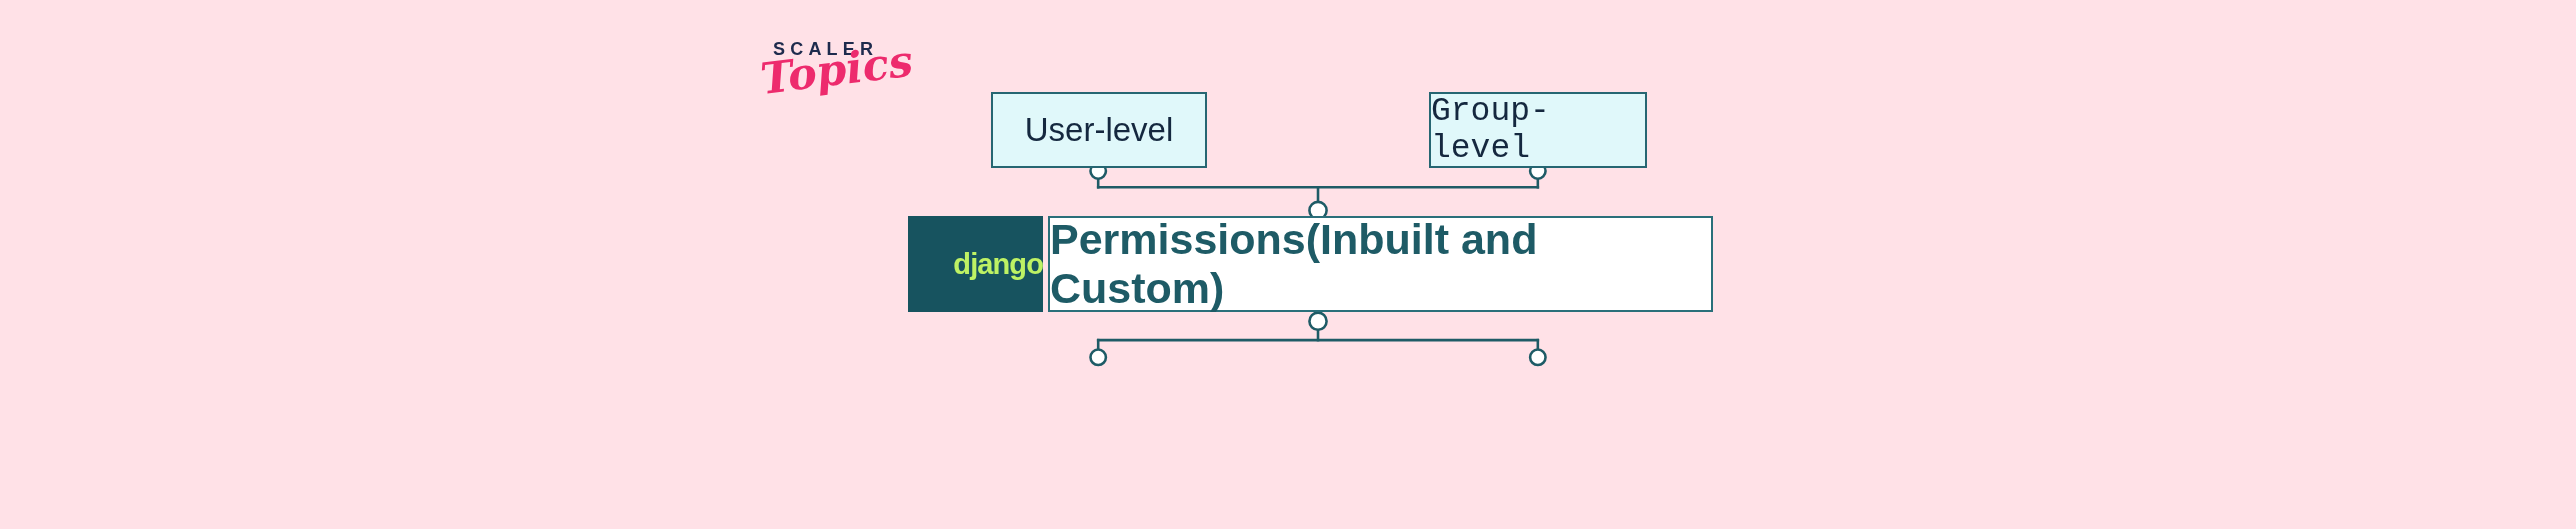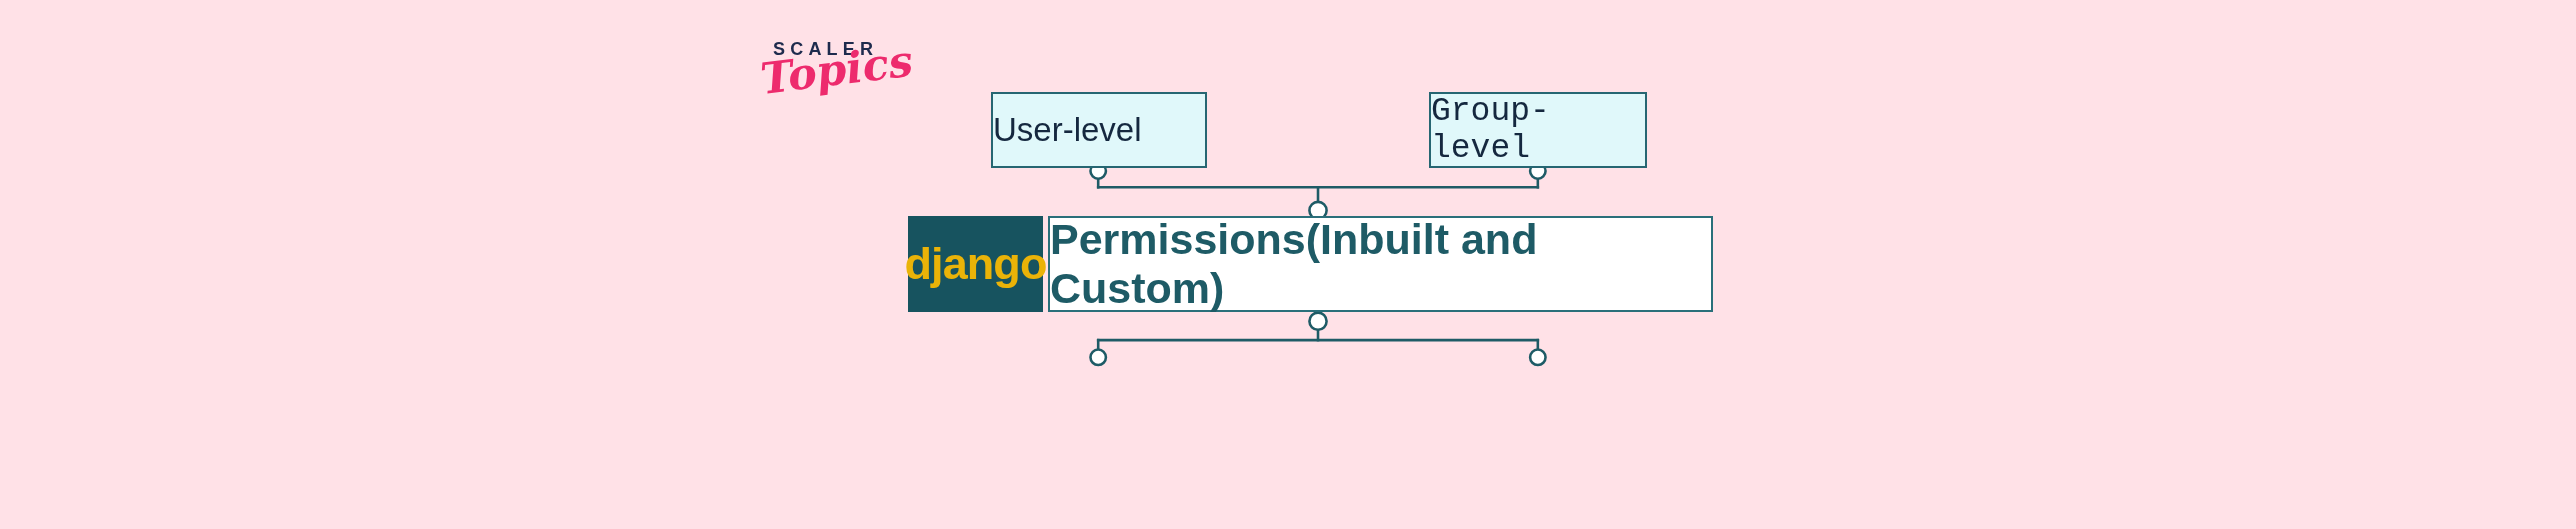--- a/index.html
+++ b/index.html
@@ -55,42 +55,42 @@
   
   .node {
     position: absolute;
     box-sizing: border-box;
     background: #e0f8fa;
     border: 2.6px solid #266672;
     color: #15283f;
     font-size: 33px;
     display: flex;
     align-items: center;
-    justify-content: flex-start;
+    justify-content: center;
     z-index: 2;
   }
   .node-user   { left: 967px; top: 92px; width: 216px; height: 76px; }
   .node-group  { left: 1405px; top: 92px; width: 218px; height: 76px; font-family: Liberation Mono, monospace; }
   .node-model  { left: 967px; top: 361px; width: 217px; height: 76px; }
   .node-object { left: 1405px; top: 361px; width: 218px; height: 76px; }
 
   .django-logo {
     position: absolute;
     left: 884px;
     top: 216px;
     width: 135px;
     height: 96px;
     background: #17535f;
-    color: #eab308;
-    font-size: 45px;
+    color: #bef264;
+    font-size: 29px;
     font-weight: bold;
     letter-spacing: -0.9px;
     display: flex;
     align-items: center;
-    justify-content: center;
+    justify-content: flex-end;
     z-index: 2;
   }
   .perm-box {
     position: absolute;
     left: 1024px;
     top: 216px;
     width: 665px;
     height: 96px;
     box-sizing: border-box;
     background: #ffffff;

